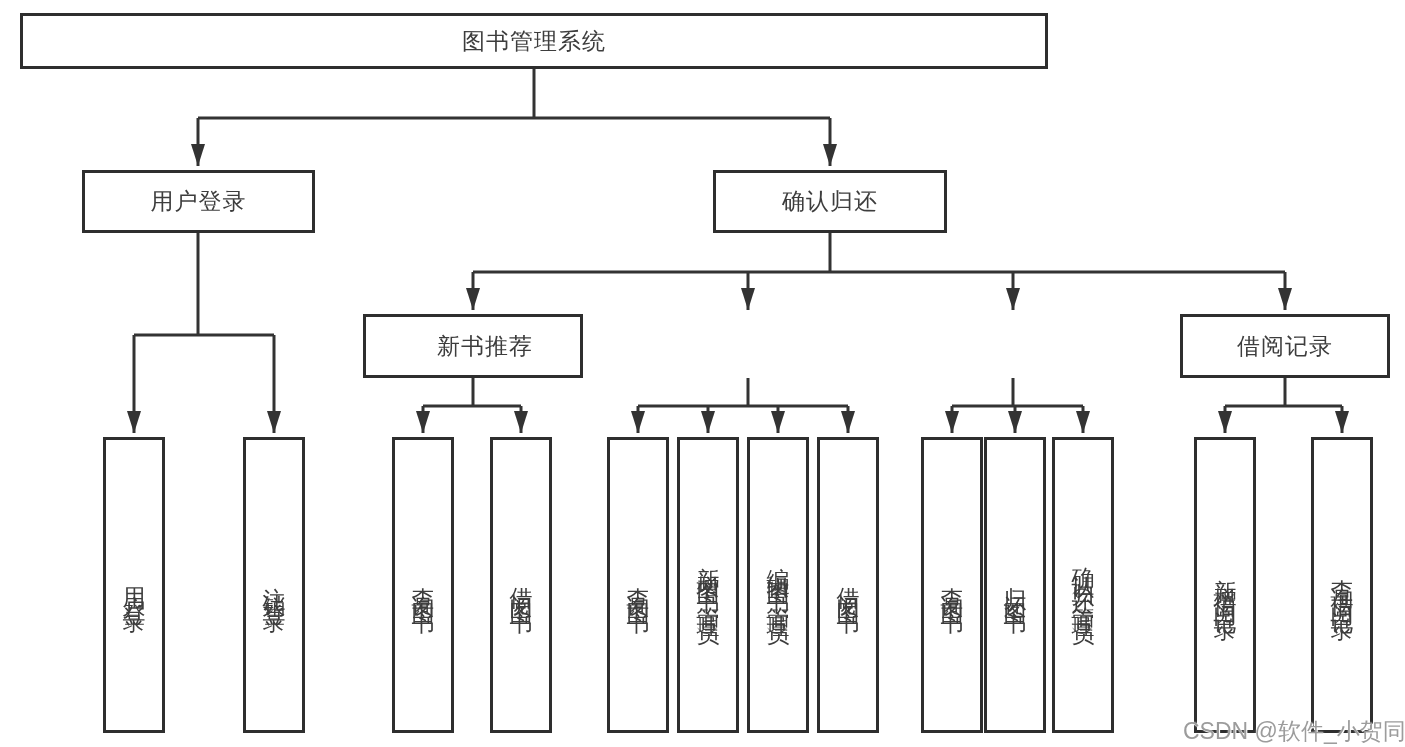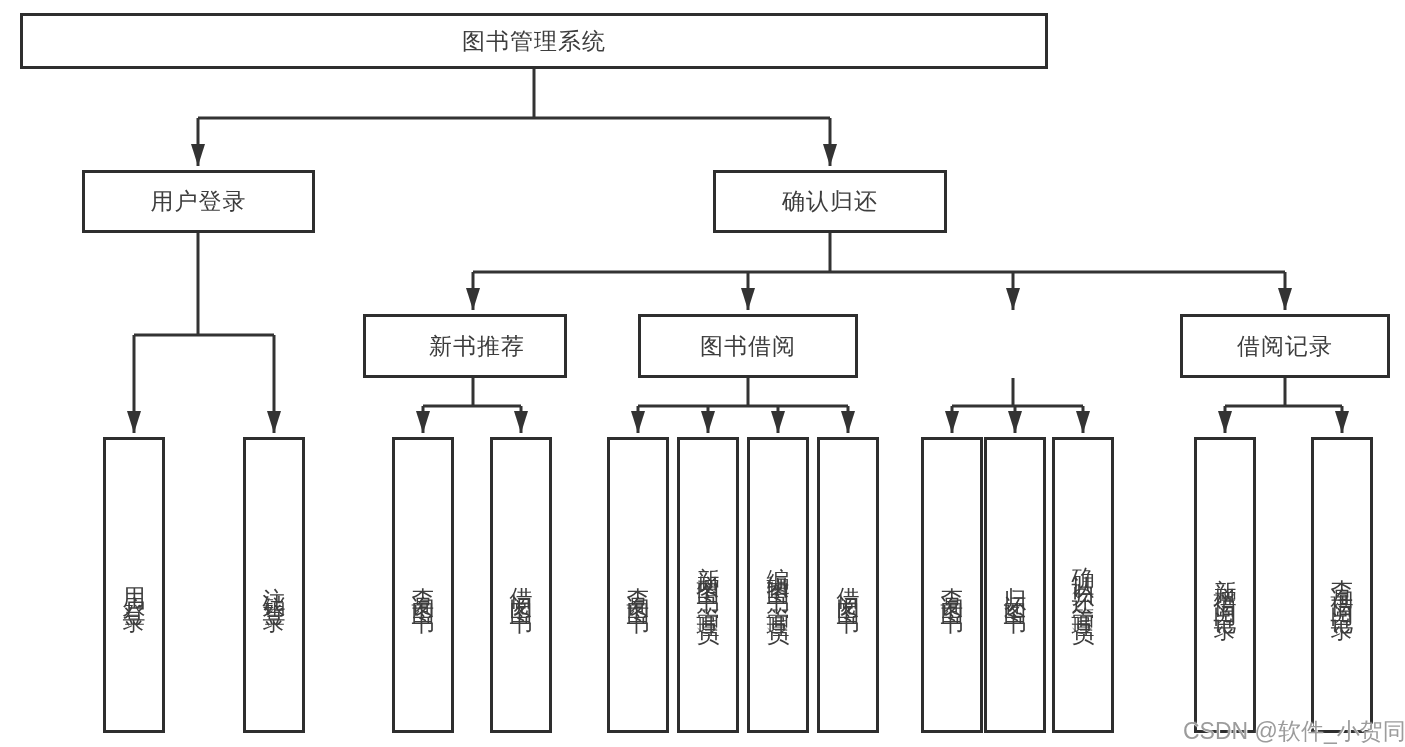--- a/index.html
+++ b/index.html
@@ -40,21 +40,21 @@
     writing-mode: vertical-rl;
     text-orientation: mixed;
     letter-spacing: 8px;
     line-height: 1;
     white-space: normal;
   }
   
   #n-root    { left: 20px;   top: 13px;  width: 1028px; height: 56px; }
   #n-login   { left: 82px;   top: 170px; width: 233px;  height: 63px; }
   #n-mgmt    { left: 713px;  top: 170px; width: 234px;  height: 63px; }
-  #n-newbook { left: 363px;  top: 314px; width: 204px;  height: 64px; padding-left: 24px; }
+  #n-newbook { left: 363px;  top: 314px; width: 220px;  height: 64px; padding-left: 24px; }
   #n-borrow  { left: 638px;  top: 314px; width: 220px;  height: 64px; }
   #n-current { left: 902px;  top: 314px; width: 222px;  height: 64px; }
   #n-records { left: 1180px; top: 314px; width: 210px;  height: 64px; }
   
   .node.v { top: 437px; width: 62px; height: 296px; }
   #n-l-login     { left: 103px; }
   #n-l-logout    { left: 243px; }
   #n-l-nb-query  { left: 392px; }
   #n-l-nb-borrow { left: 490px; }
   #n-l-b-query   { left: 607px; }
@@ -139,23 +139,20 @@
   <div class="node h" id="n-login">
     <span class="lbl">用户登录</span>
   </div>
   <div class="node h" id="n-mgmt">
     <span class="lbl">确认归还</span>
   </div>
 
   <div class="node h" id="n-newbook">
     <span class="lbl">新书推荐</span>
   </div>
-  <div class="node h" id="n-borrow">
-    <span class="lbl">图书借阅</span>
-  </div>
   <div class="node h" id="n-records">
     <span class="lbl">借阅记录</span>
   </div>
 
   <div class="node v" id="n-l-login">
     <span class="lbl">用户登录</span>
   </div>
   <div class="node v" id="n-l-logout">
     <span class="lbl">注销登录</span>
   </div>

